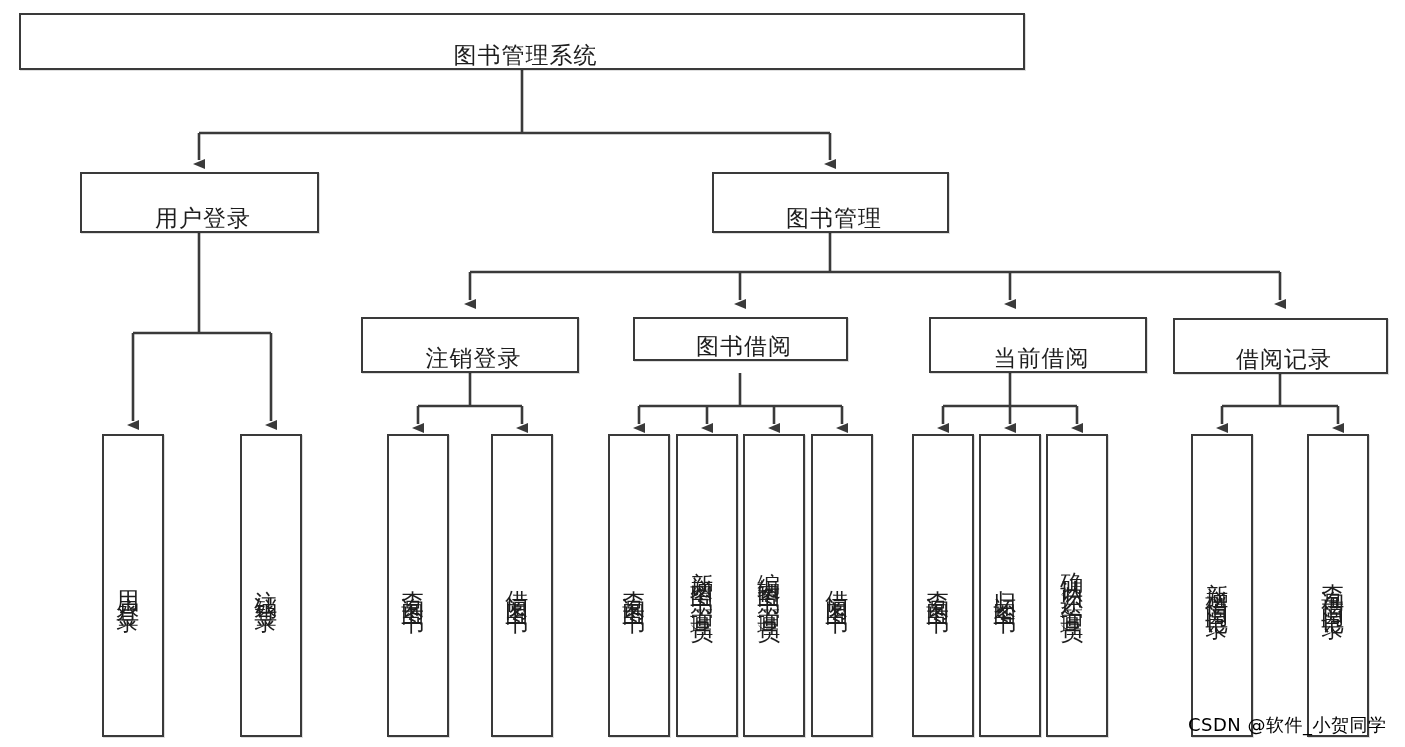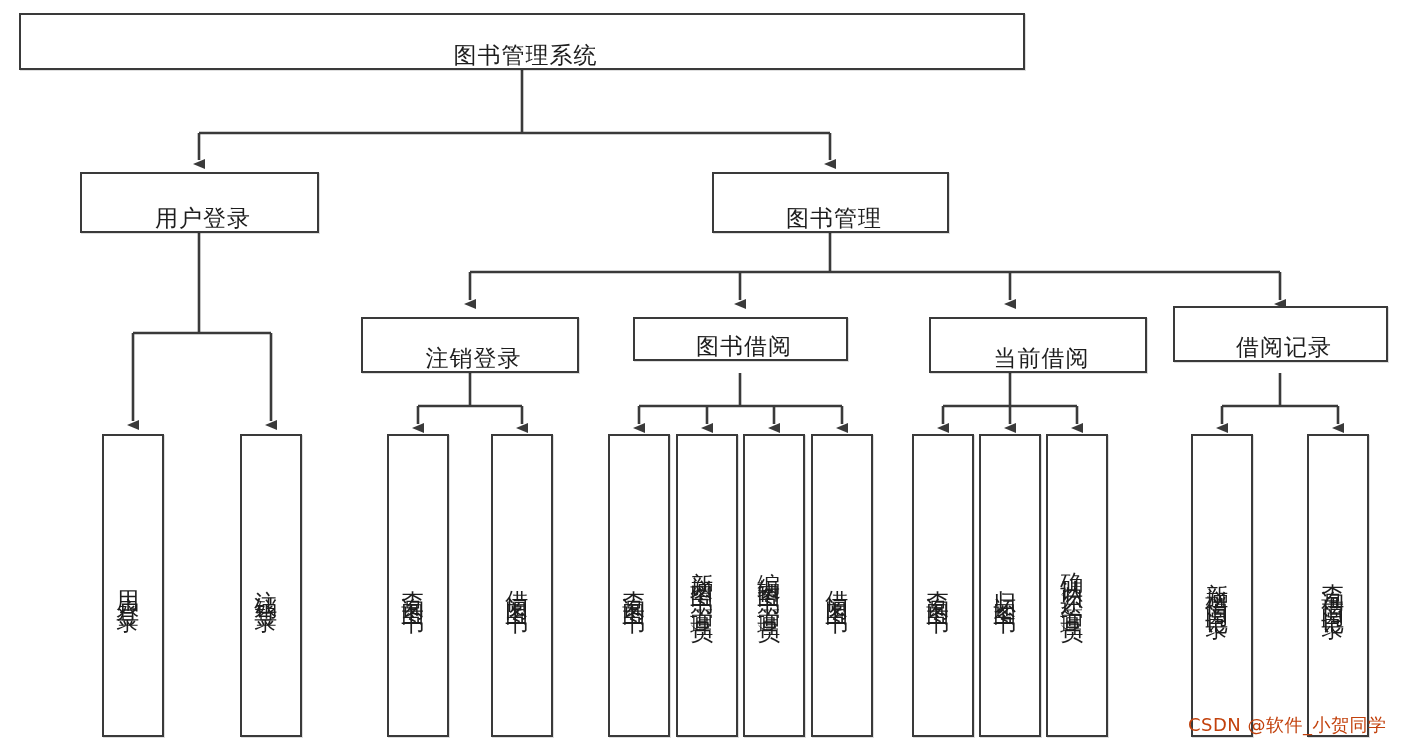--- a/index.html
+++ b/index.html
@@ -52,21 +52,21 @@
     white-space: nowrap;
     padding-top: 4px;
     padding-bottom: 4px;
     text-align: center;
   }
   .watermark {
     position: absolute;
     left: 1188px;
     top: 713px;
     font-size: 18px;
-    color: #c2410c;
+    color: #000000;
     white-space: nowrap;
     letter-spacing: 0.5px;
   }
 </style>
 </head>
 <body>
 
 <div id="canvas">
 
   <svg class="edges" viewBox="0 0 1405 747">
@@ -137,21 +137,21 @@
   </div>
 
   <div class="node node-h" style="left:633px; top:317px; width:215px; height:44px;">
     <span>图书借阅</span>
   </div>
 
   <div class="node node-h" style="left:902px; top:317px; width:218px; height:56px;margin-left:27px;">
     <span>当前借阅</span>
   </div>
 
-  <div class="node node-h" style="left:1173px; top:306px; width:215px; height:56px;">
+  <div class="node node-h" style="left:1173px; top:318px; width:215px; height:56px;">
     <span>借阅记录</span>
   </div>
 
   <div class="node node-v" style="left:102px; top:434px; width:62px; height:303px;">
     <span>用户登录</span>
   </div>
 
   <div class="node node-v" style="left:240px; top:434px; width:62px; height:303px;">
     <span>注销登录</span>
   </div>

